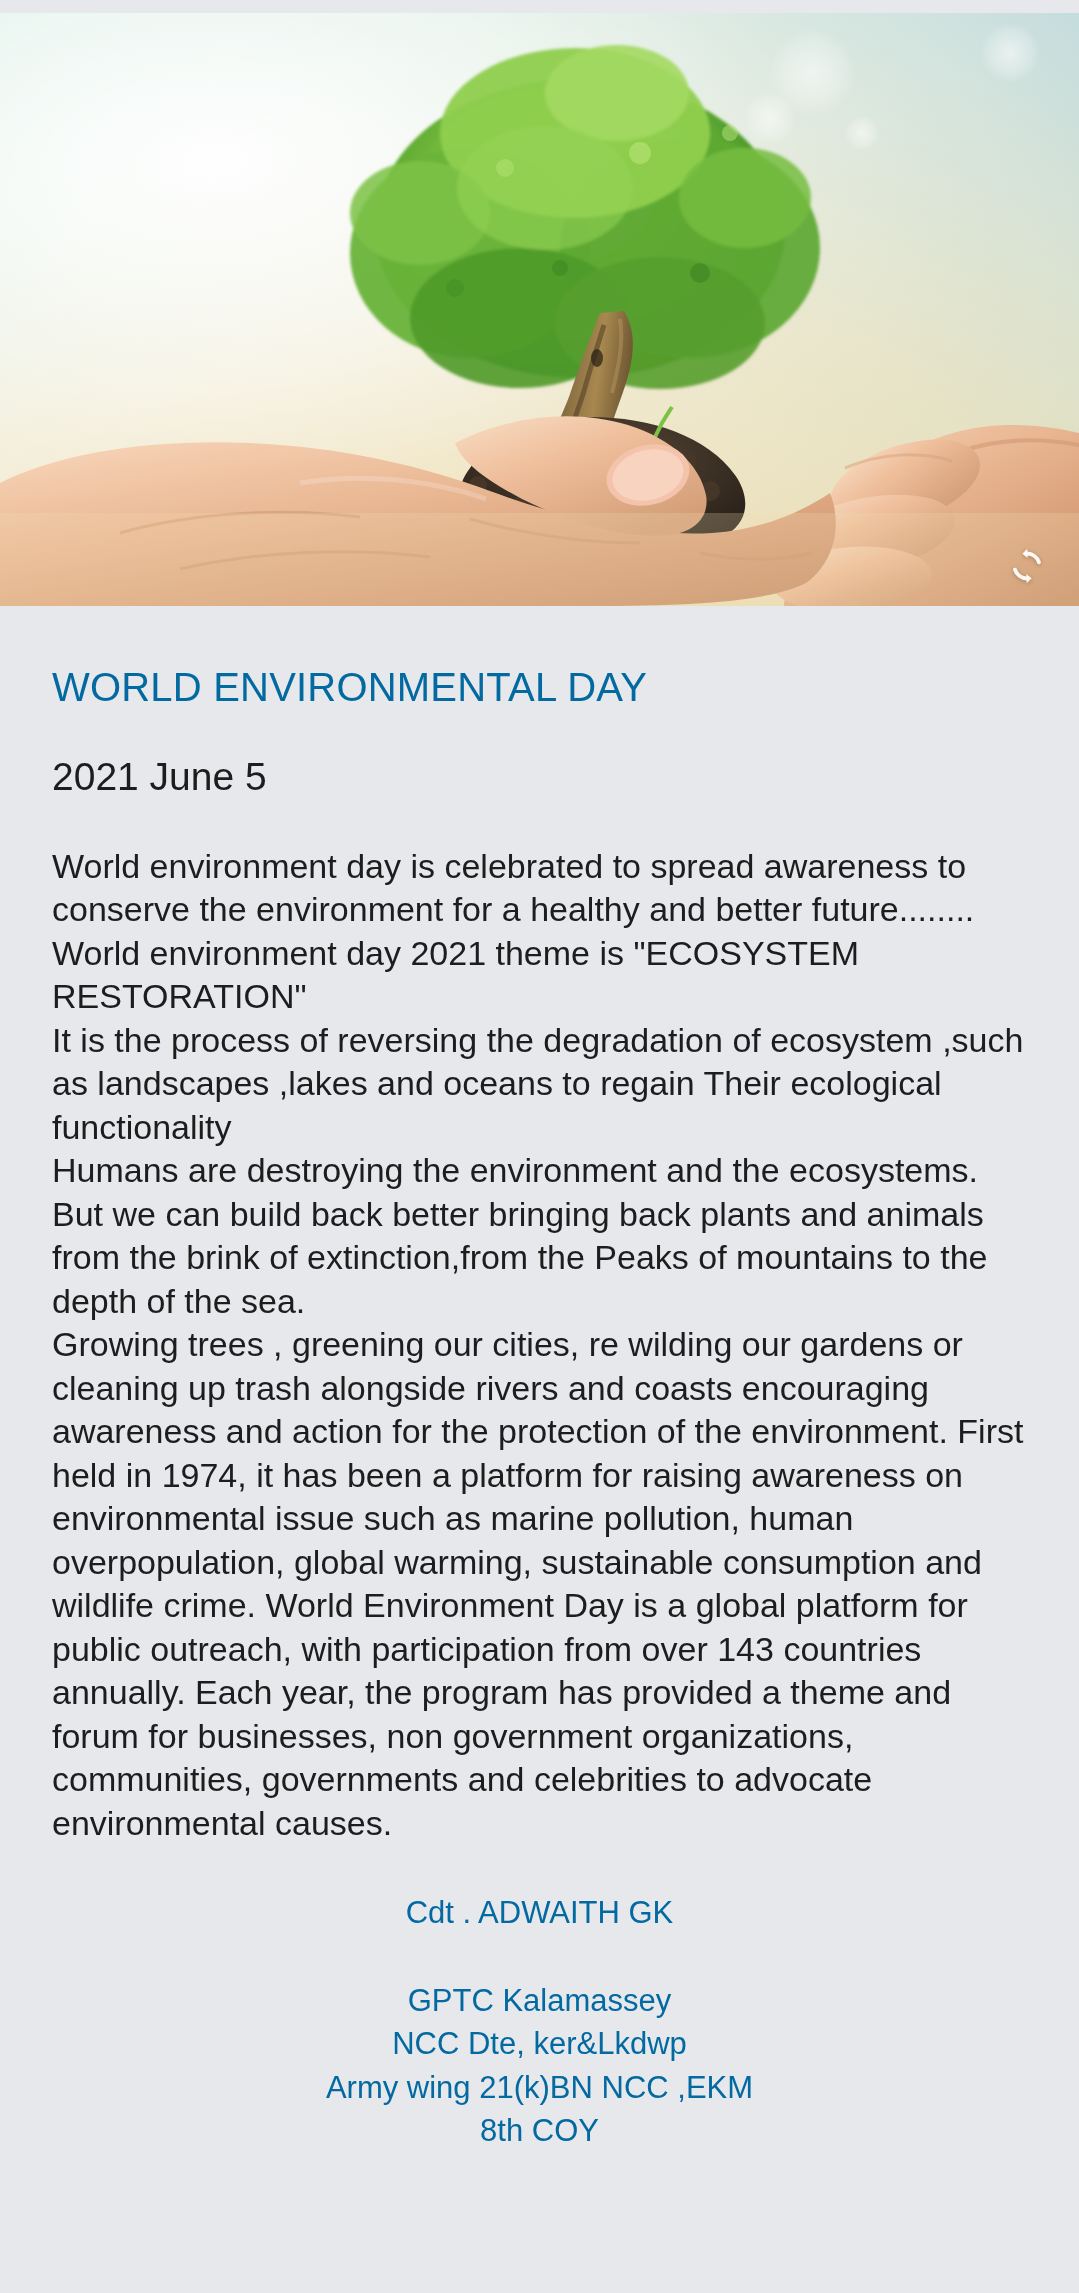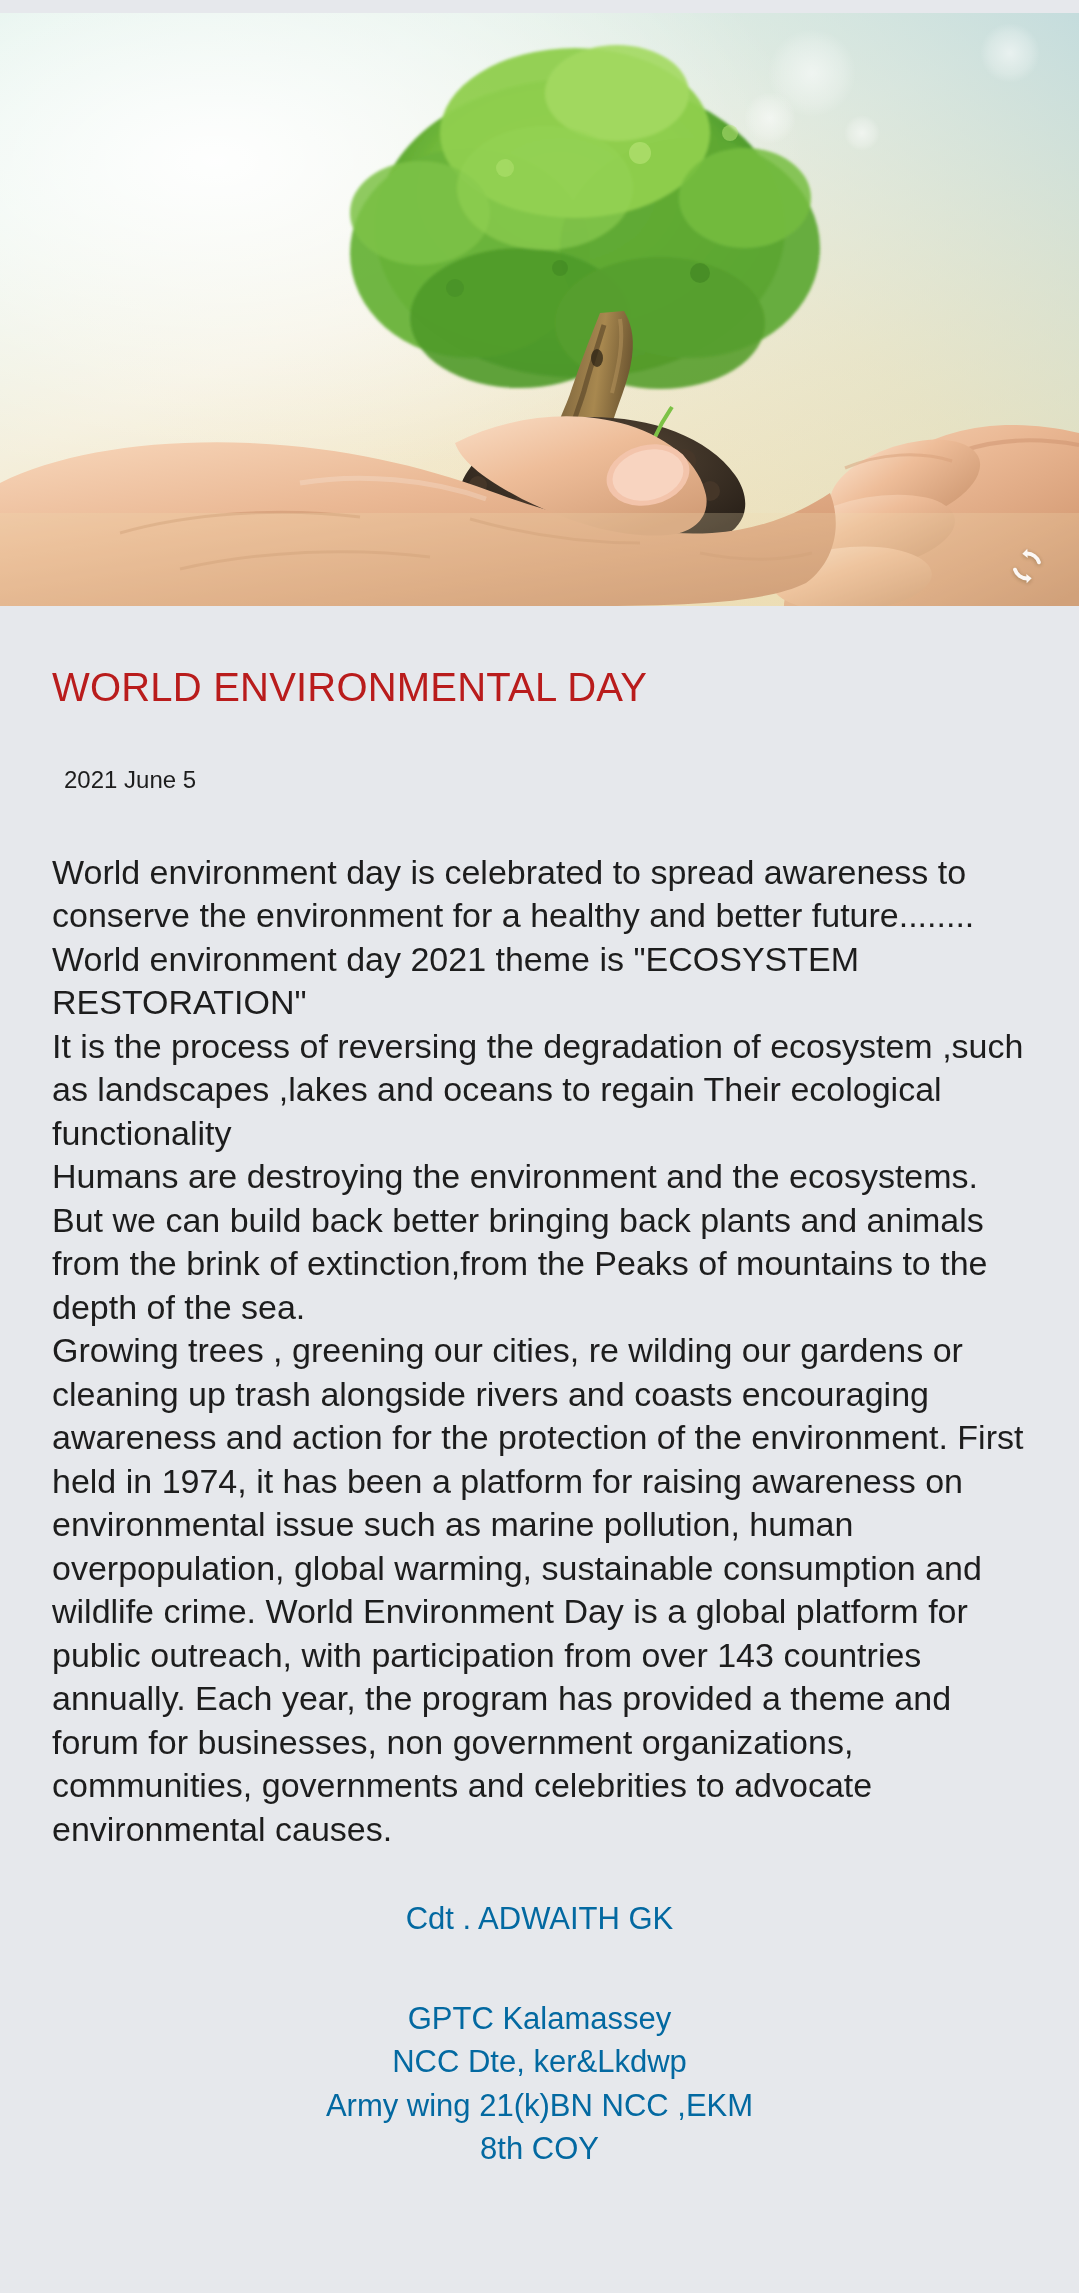--- a/index.html
+++ b/index.html
@@ -50,27 +50,27 @@
     background: #e6e8ec;
     padding: 0 52px;
   }
   .page-title {
     font-size: 40px;
     font-weight: 400;
     letter-spacing: .2px;
     line-height: 1.18;
     margin: 0;
     padding-top: 58px;
-    color: #b91c1c;
+    color: #0369a1;
   }
   .date-line {
-    font-size: 24px;
+    font-size: 39px;
     font-weight: 400;
     line-height: 1.2;
-    margin: 12px;
+    margin: 0;
     padding-top: 43px;
     color: #1d1d1d;
   }
   .body-copy {
     font-size: 34px;
     line-height: 43.5px;
     margin: 0;
     padding-top: 44px;
     color: #1d1d1d;
     white-space: pre-wrap;
@@ -80,21 +80,21 @@
   
   .signature-block {
     text-align: center;
     font-size: 31px;
     line-height: 43.5px;
     color: #0369a1;
     padding-top: 46px;
   }
   .signature-name { margin: 0; }
   .signature-address {
-    margin: 12px;
+    margin: 0;
     padding-top: 44px;
     white-space: pre-line;
   }
 </style>
 </head>
 <body>
 
 <div class="top-strip"></div>
 
 <div class="hero">

